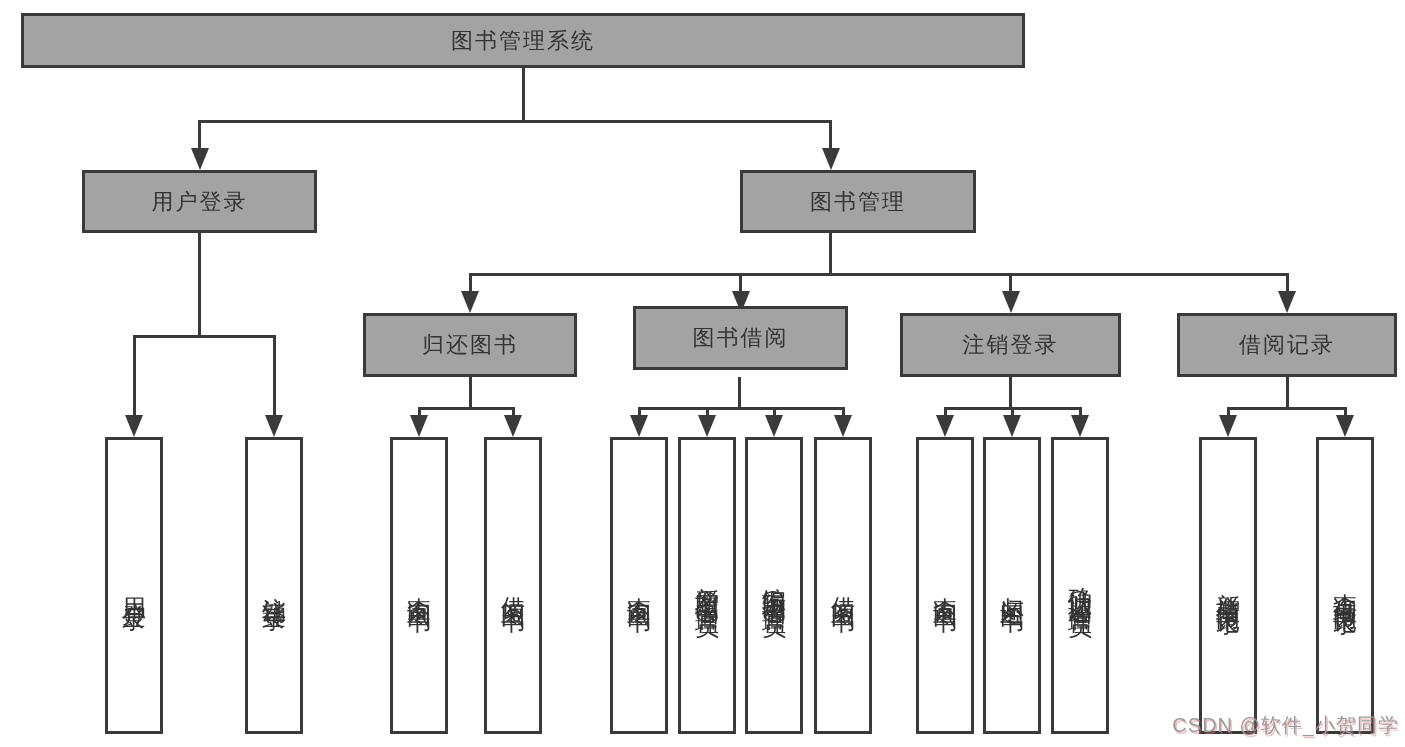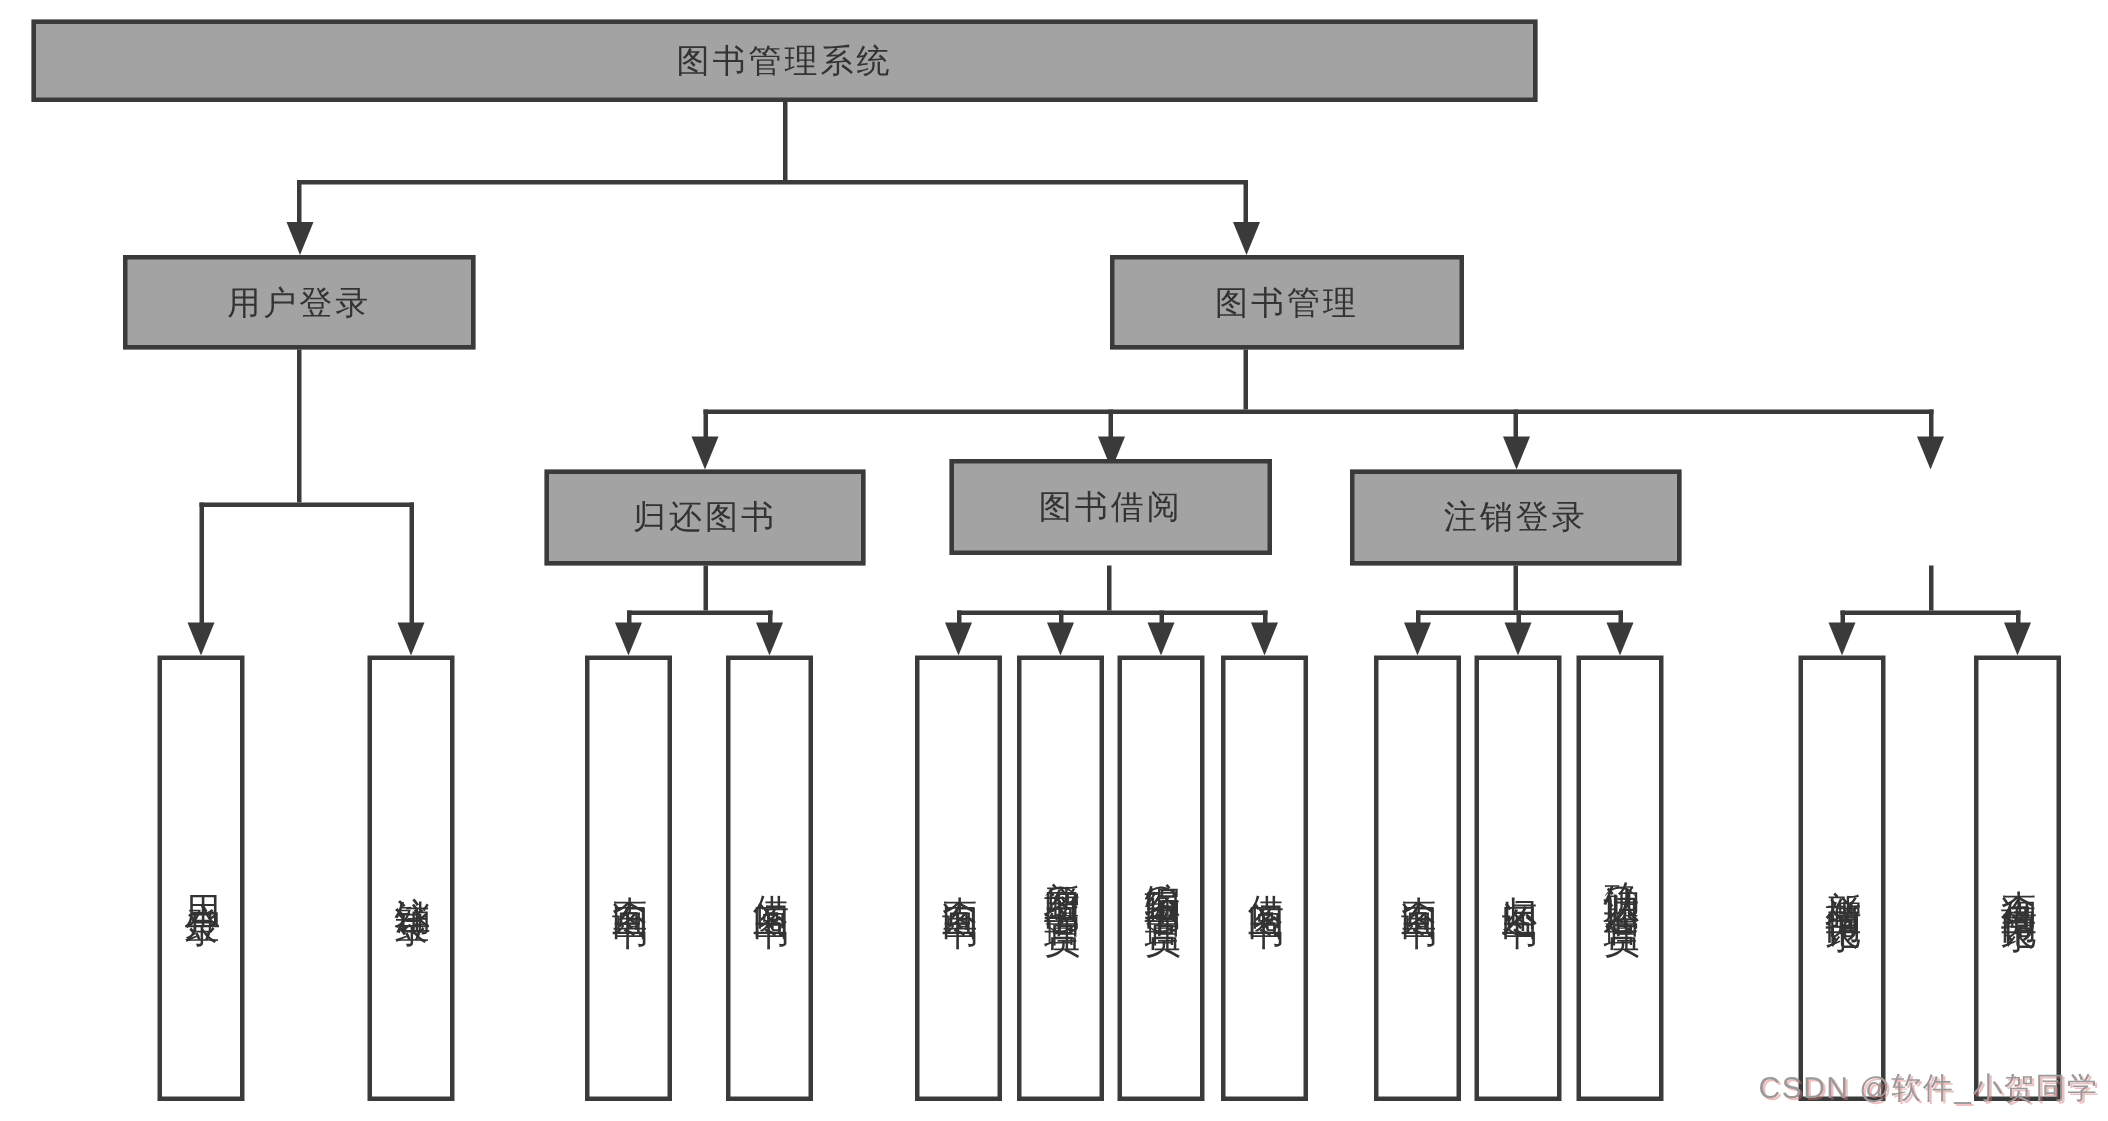--- a/index.html
+++ b/index.html
@@ -96,20 +96,21 @@
   <div class="v" style="left:739px;    top:273px; height:20px;"></div>
   <div class="arr" style="left:731.5px; top:291px;"></div>
   <div class="v" style="left:1009px;   top:273px; height:20px;"></div>
   <div class="arr" style="left:1001.5px; top:291px;"></div>
   <div class="v" style="left:1285.5px; top:273px; height:20px;"></div>
   <div class="arr" style="left:1278px; top:291px;"></div>
 
   <div class="hbox" style="left:363px;  top:313px; width:214px; height:64px;">归还图书</div>
   <div class="hbox" style="left:633px;  top:306px; width:215px; height:64px;">图书借阅</div>
   <div class="hbox" style="left:900px;  top:313px; width:221px; height:64px;">注销登录</div>
+  <div class="hbox" style="left:1177px; top:313px; width:220px; height:64px;">借阅记录</div>
 
   <div class="v" style="left:468.5px; top:377px; height:30px;"></div>
   <div class="h" style="left:417.5px; top:407px; width:97px;"></div>
   <div class="v" style="left:417.5px; top:407px; height:12px;"></div>
   <div class="arr" style="left:410px; top:415px;"></div>
   <div class="v" style="left:511.5px; top:407px; height:12px;"></div>
   <div class="arr" style="left:504px; top:415px;"></div>
 
   <div class="v" style="left:737.5px; top:377px; height:30px;"></div>
   <div class="h" style="left:637.5px; top:407px; width:207px;"></div>

